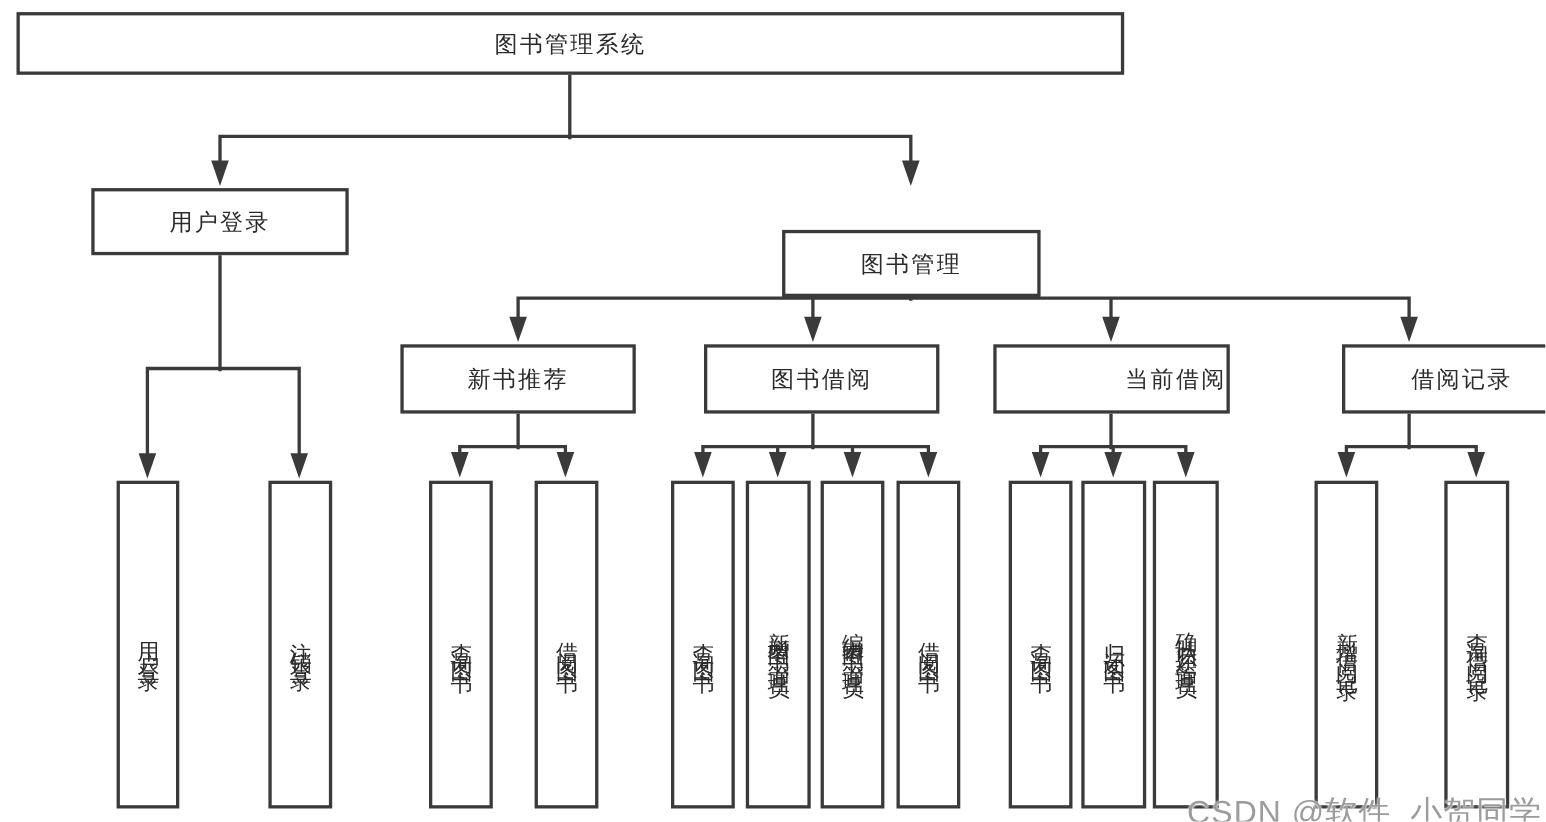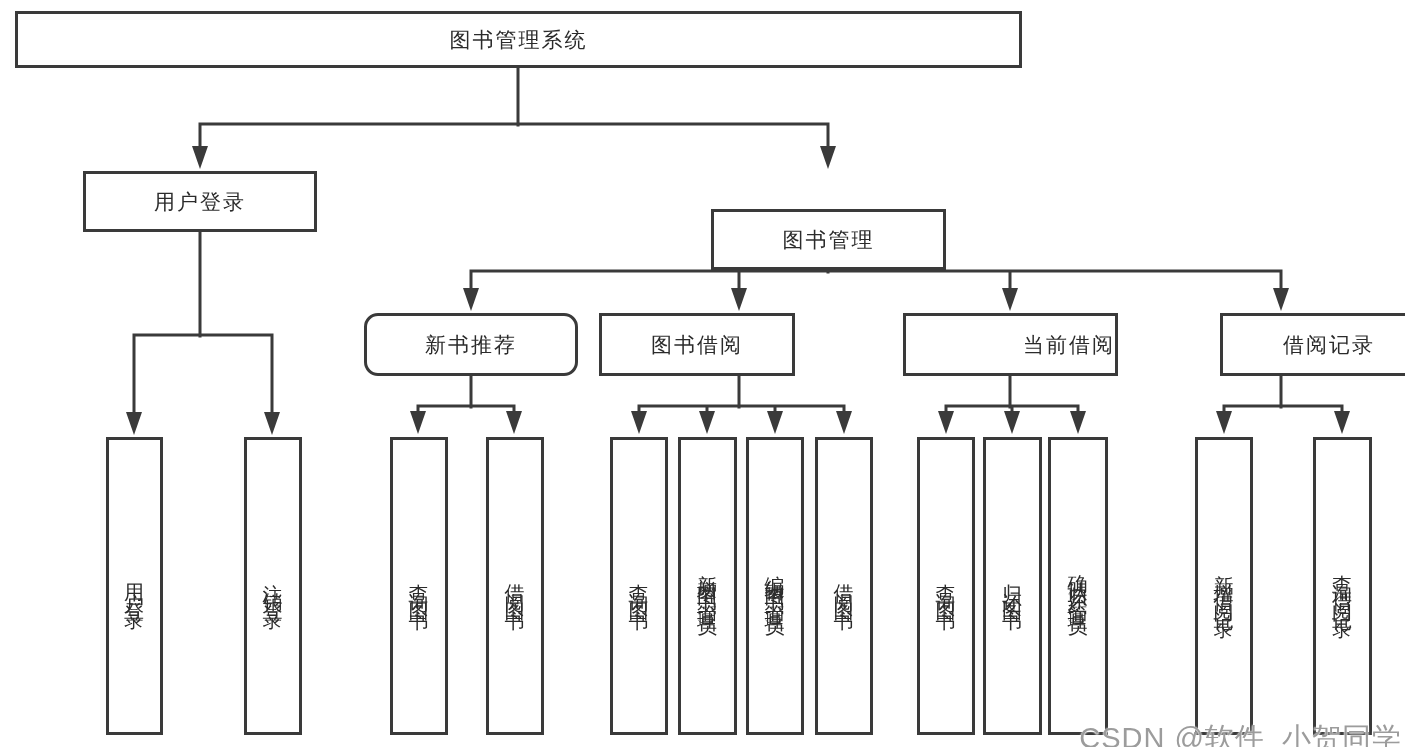--- a/index.html
+++ b/index.html
@@ -98,24 +98,24 @@
     <span class="hlabel">图书管理系统</span>
   </div>
 
   <div class="box" style="left:83px;top:171px;width:234px;height:61px;">
     <span class="hlabel">用户登录</span>
   </div>
   <div class="box" style="left:711px;top:171px;width:235px;height:61px;margin-top:38px;">
     <span class="hlabel">图书管理</span>
   </div>
 
-  <div class="box" style="left:364px;top:313px;width:214px;height:63px;border-radius:14px;">
+  <div class="box" style="left:364px;top:313px;width:214px;height:63px;">
     <span class="hlabel">新书推荐</span>
   </div>
-  <div class="box" style="left:599px;top:313px;width:196px;height:63px;">
+  <div class="box" style="left:640px;top:313px;width:214px;height:63px;">
     <span class="hlabel">图书借阅</span>
   </div>
   <div class="box" style="left:903px;top:313px;width:215px;height:63px;justify-content:flex-end;">
     <span class="hlabel">当前借阅</span>
   </div>
   <div class="box" style="left:1172px;top:313px;width:218px;height:63px;margin-left:48px;">
     <span class="hlabel">借阅记录</span>
   </div>
 
   <div class="box vbox" style="left:106px;top:437px;width:57px;height:298px;">

